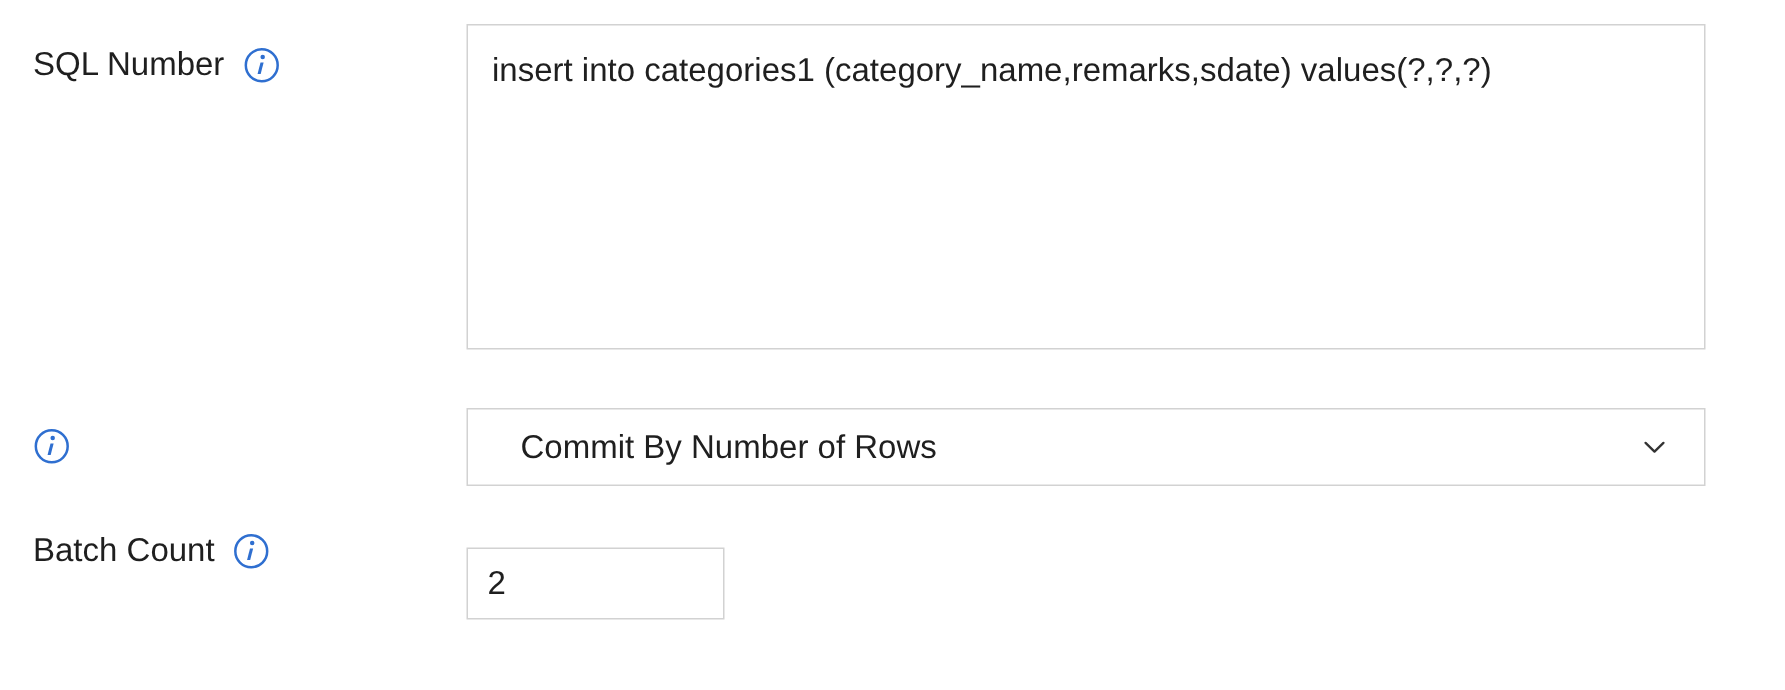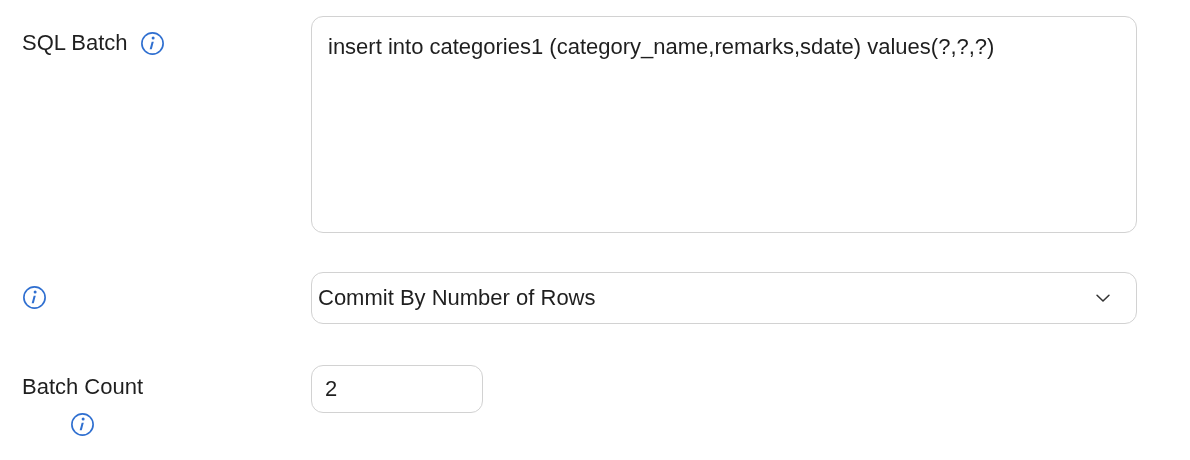--- a/index.html
+++ b/index.html
@@ -51,21 +51,21 @@
     display: block;
   }
   .info-icon svg { display: block; }
 
   
   .field-box {
     position: absolute;
     box-sizing: border-box;
     background: #ffffff;
     border: 1px solid #d2d2d2;
-    border-radius: 12px;
+    border-radius: 0;
   }
 
   #sql-query-textarea {
     left: 311px;
     top: 16px;
     width: 826px;
     height: 217px;
     padding: 13px 16px;
     overflow: hidden;
   }
@@ -79,21 +79,21 @@
     word-break: break-word;
   }
 
   #commit-option-select {
     left: 311px;
     top: 272px;
     width: 826px;
     height: 52px;
     display: flex;
     align-items: center;
-    padding: 0 14px 0 6px;
+    padding: 0 14px 0 35px;
   }
   .select-value {
     flex: 1 1 auto;
     font-size: 22px;
     line-height: 26px;
     color: #1f1f1f;
     white-space: nowrap;
     overflow: hidden;
   }
   .chevron {
@@ -116,31 +116,31 @@
   }
   .input-value {
     font-size: 22px;
     line-height: 26px;
     color: #1f1f1f;
   }
 
   
   #row-sql   .label-cell { top: 30px; }
   #row-commit .label-cell { top: 285px; }
-  #row-batch  .label-cell { top: 374px; flex-direction: column; }
+  #row-batch  .label-cell { top: 354px; }
 </style>
 </head>
 <body>
 
 <div class="form">
 
   <div class="row" id="row-sql">
 
     <div class="label-cell">
-      <span class="label-text">SQL Batch</span>
+      <span class="label-text">SQL Number</span>
       <span class="info-icon">
         <svg viewBox="0 0 24 24" width="25" height="25" aria-hidden="true">
           <circle cx="12" cy="12" r="10.2" fill="none" stroke="#2f6fd0" stroke-width="1.6"></circle>
           <circle cx="12.6" cy="6.7" r="1.45" fill="#2f6fd0"></circle>
           <path d="M13.2 10.2 L11.3 17.6 L9.3 17.6 L11.2 10.2 Z" fill="#2f6fd0"></path>
         </svg>
       </span>
     </div>
 
     <div class="field-box" id="sql-query-textarea">

